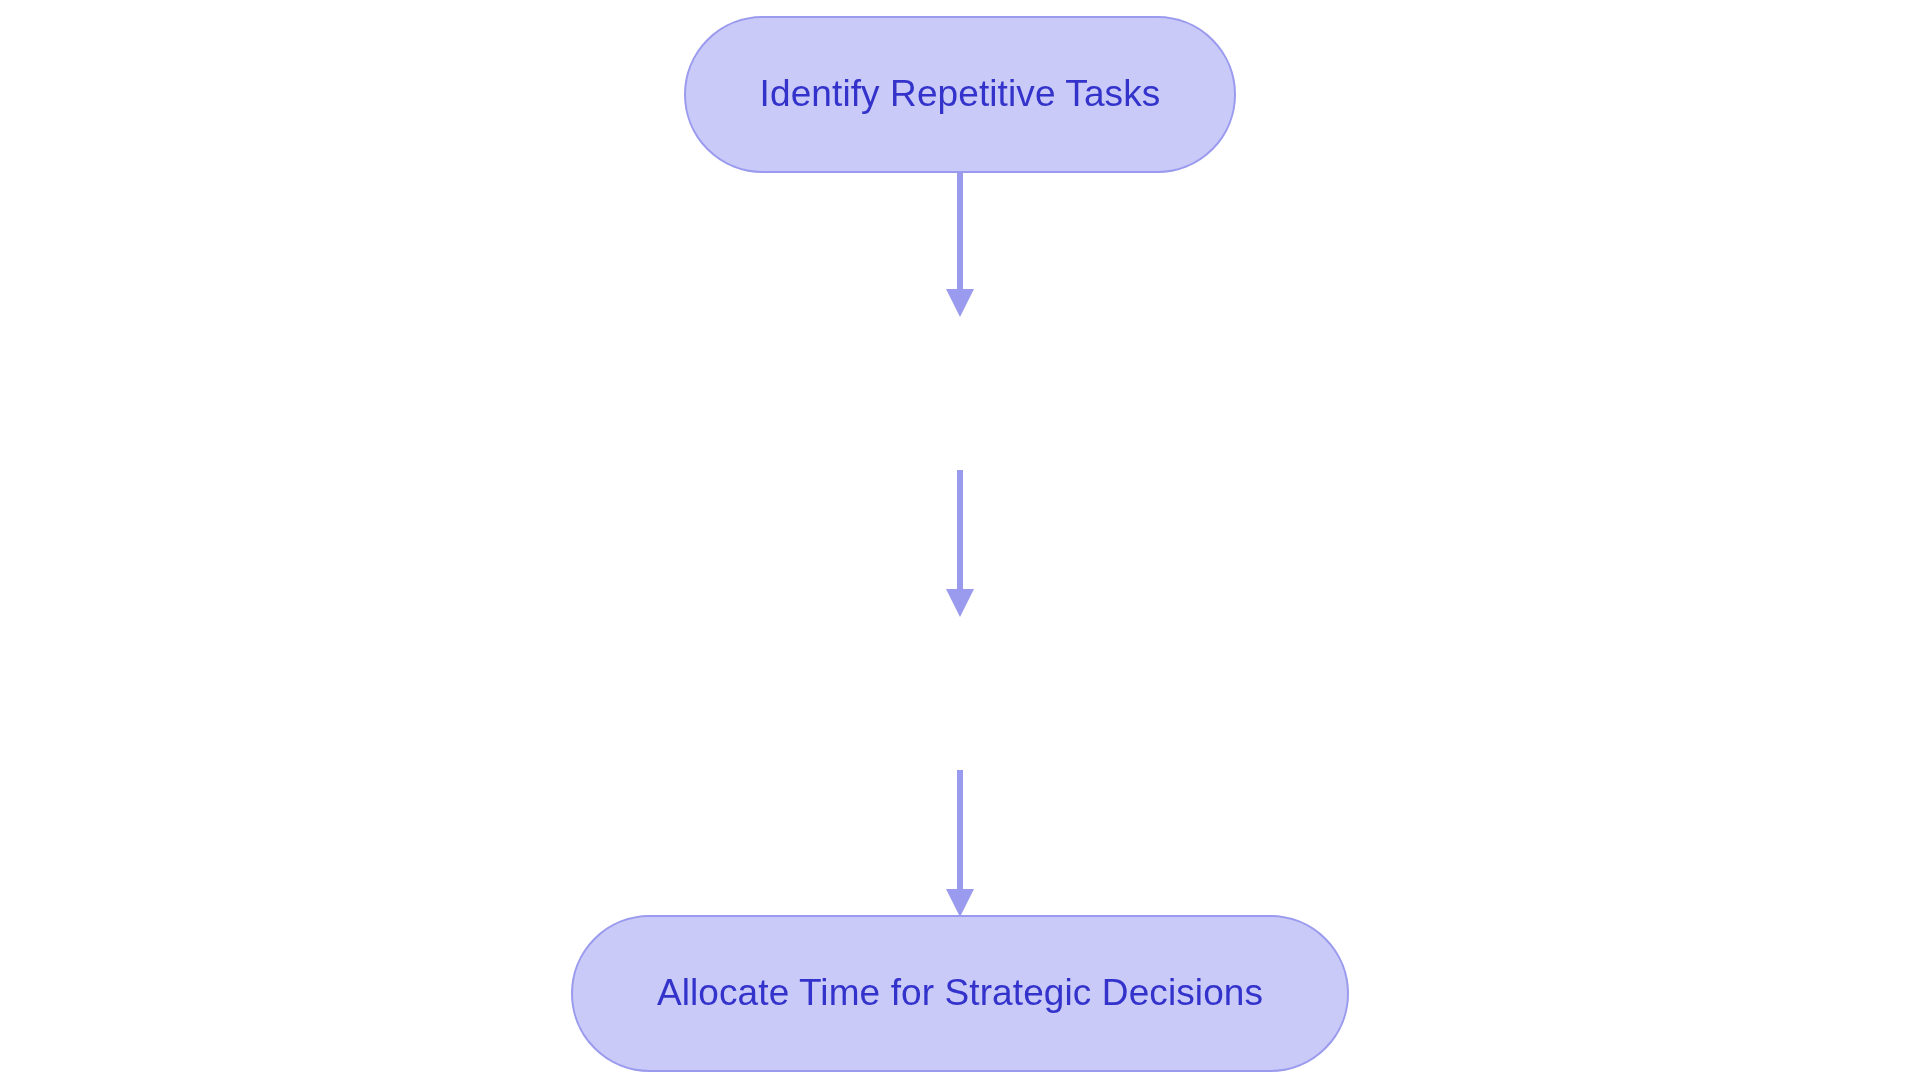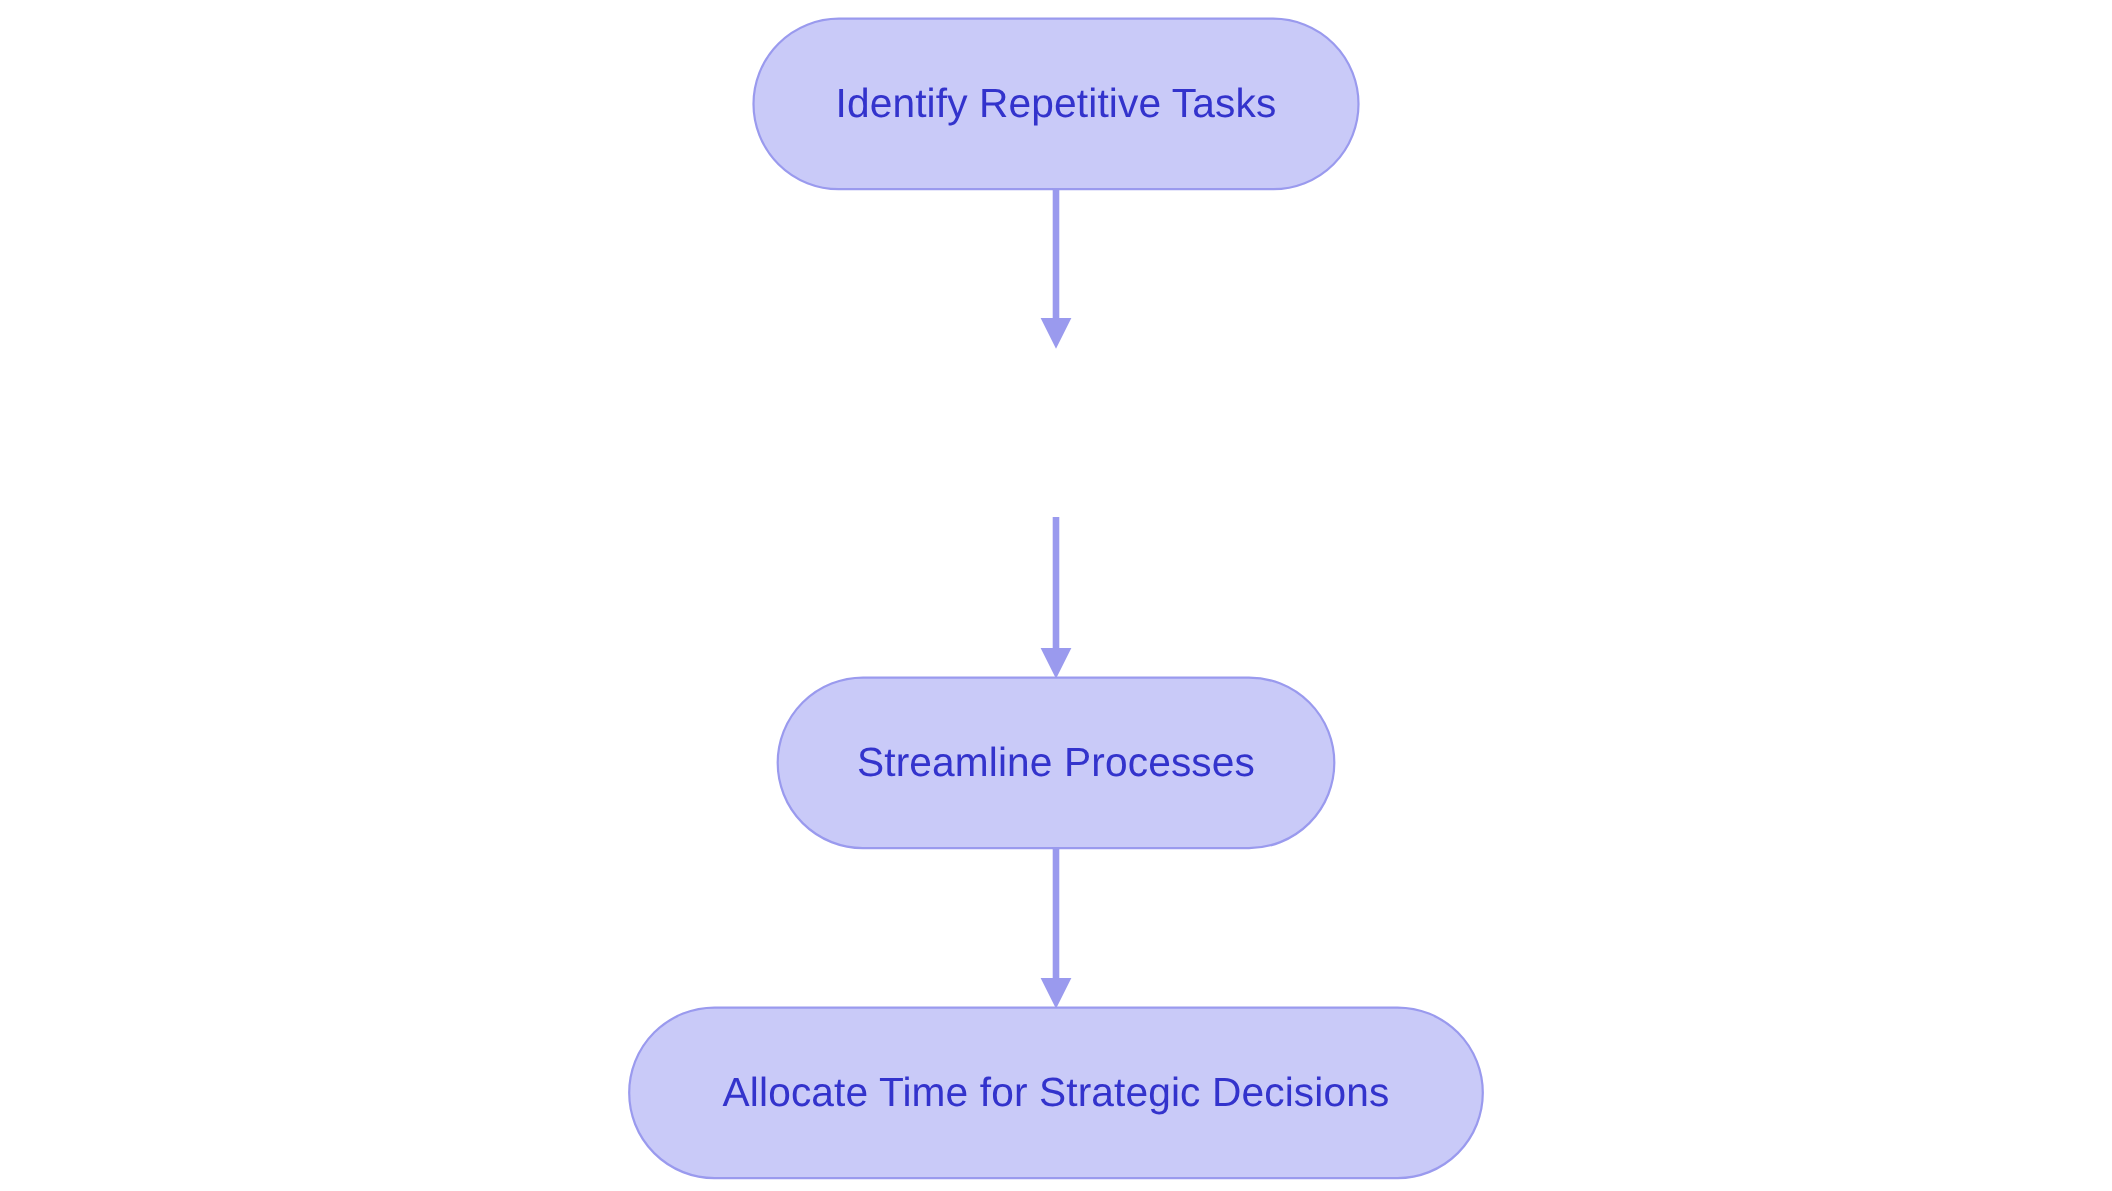--- a/index.html
+++ b/index.html
@@ -89,23 +89,20 @@
   </div>
 
 
   <div class="flow-connector" id="connector-1">
     <svg viewBox="0 0 40 147" preserveAspectRatio="none">
       <line x1="20" y1="0" x2="20" y2="121" stroke="#9a9aee" stroke-width="6"></line>
       <polygon points="6,119 34,119 20,147" fill="#9a9aee"></polygon>
     </svg>
   </div>
 
-  <div class="flow-node" id="node-2">
-    <span class="flow-node-label">Streamline Processes</span>
-  </div>
 
   <div class="flow-connector" id="connector-2">
     <svg viewBox="0 0 40 147" preserveAspectRatio="none">
       <line x1="20" y1="0" x2="20" y2="121" stroke="#9a9aee" stroke-width="6"></line>
       <polygon points="6,119 34,119 20,147" fill="#9a9aee"></polygon>
     </svg>
   </div>
 
   <div class="flow-node" id="node-3">
     <span class="flow-node-label">Allocate Time for Strategic Decisions</span>

